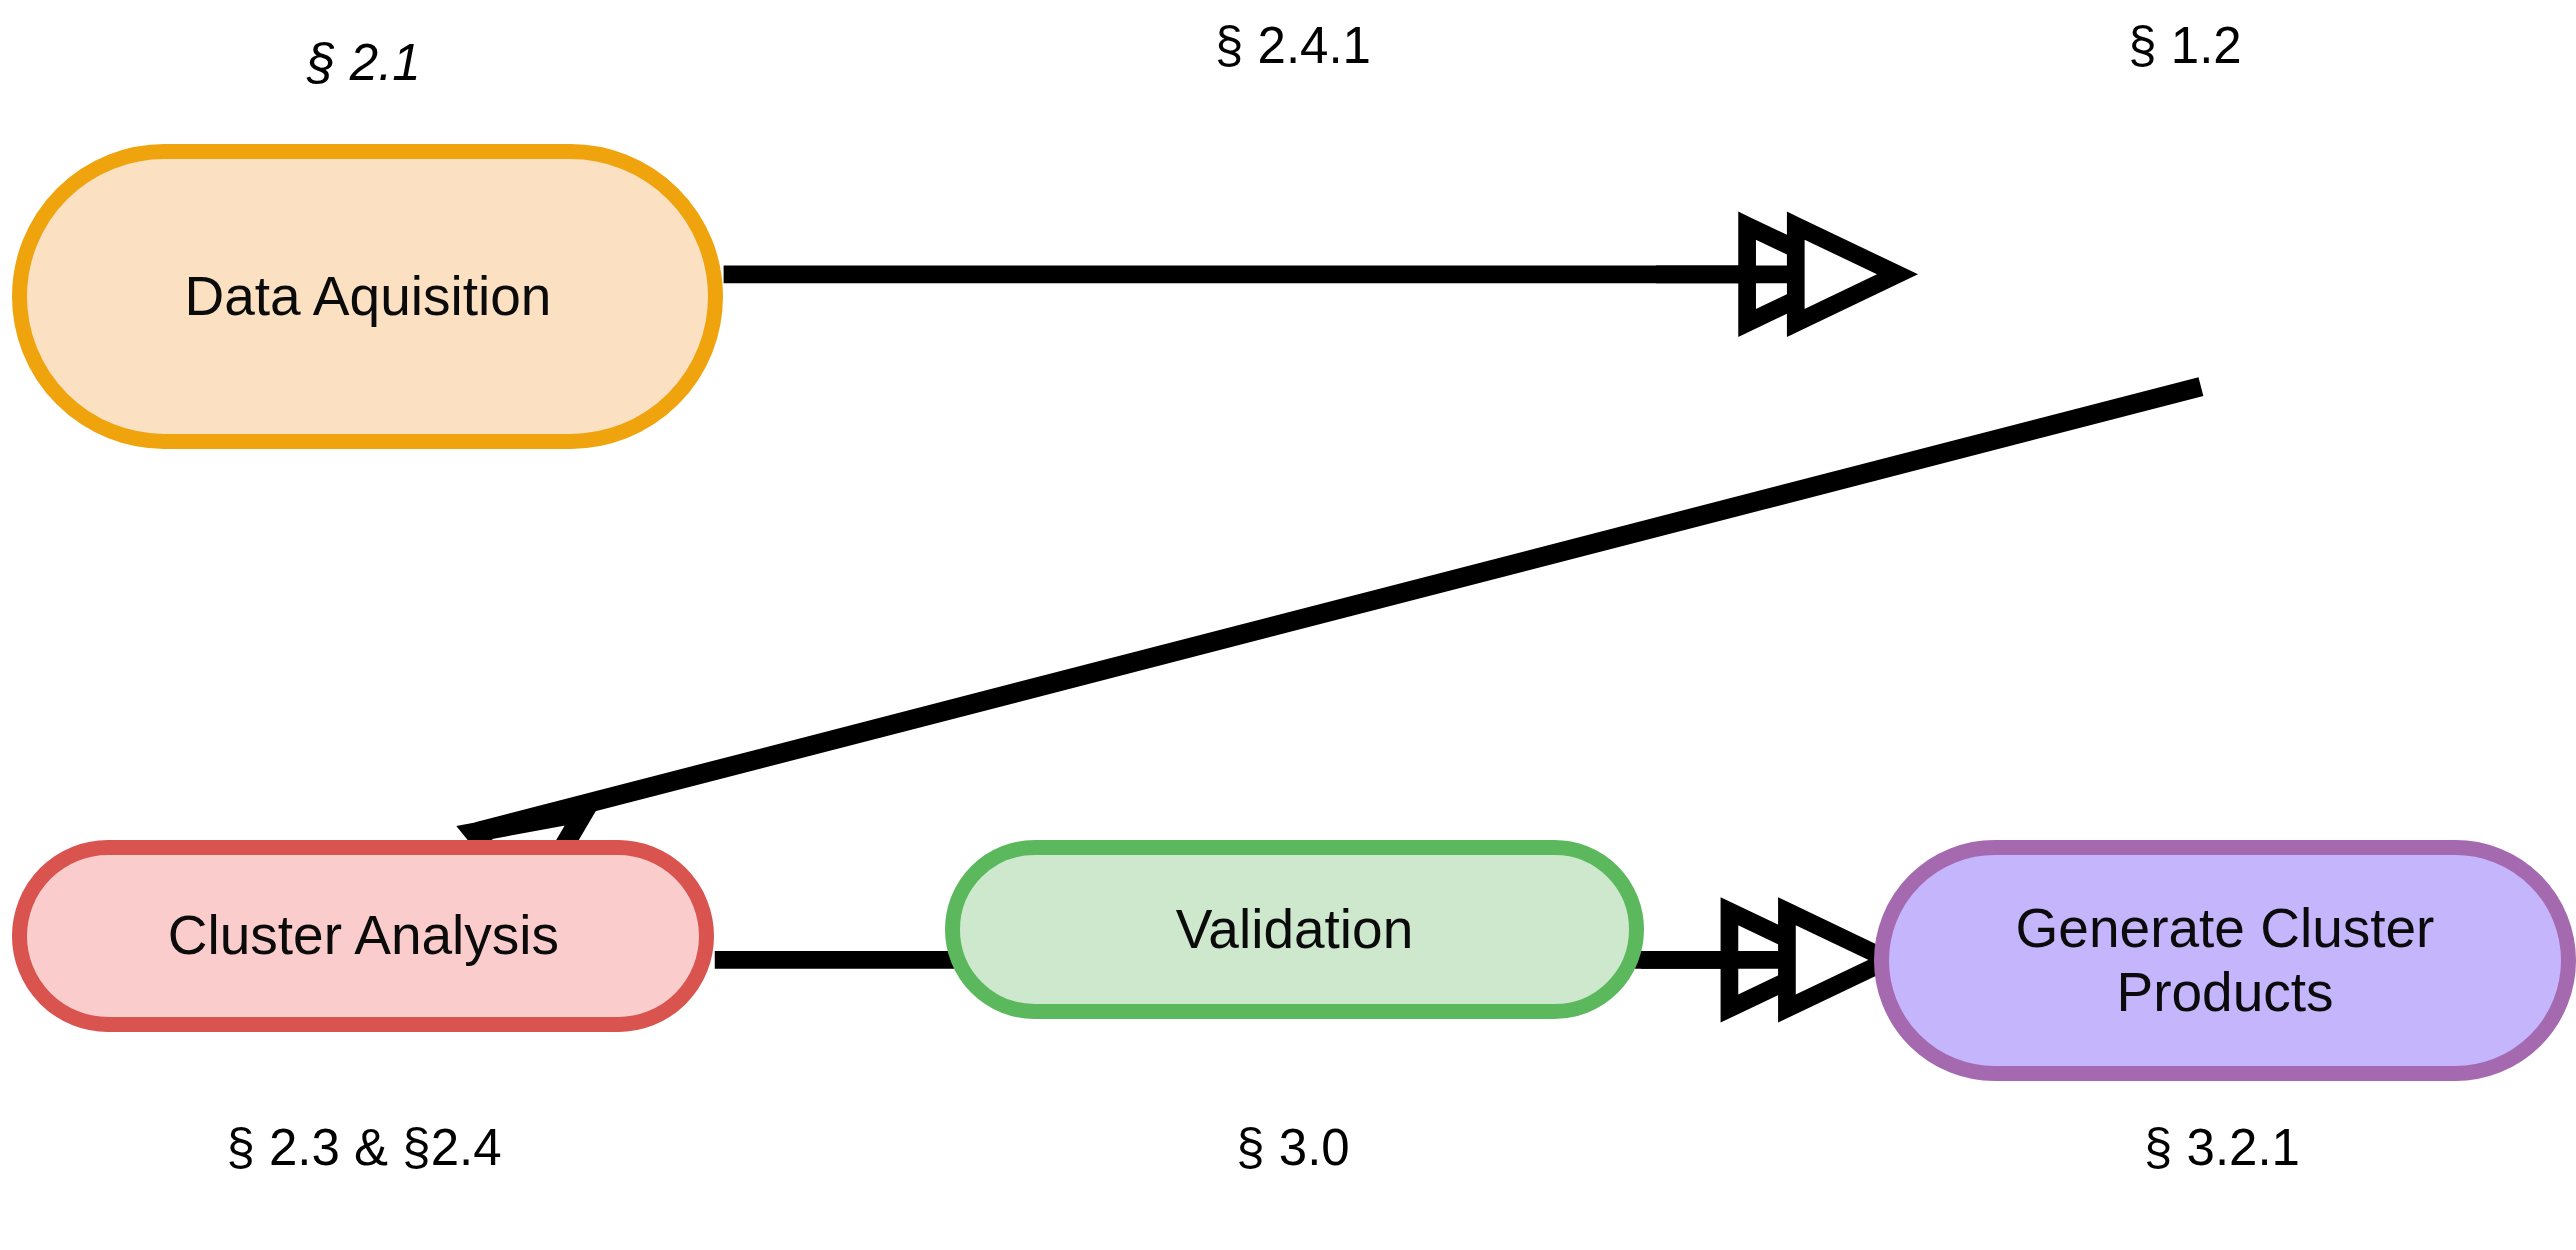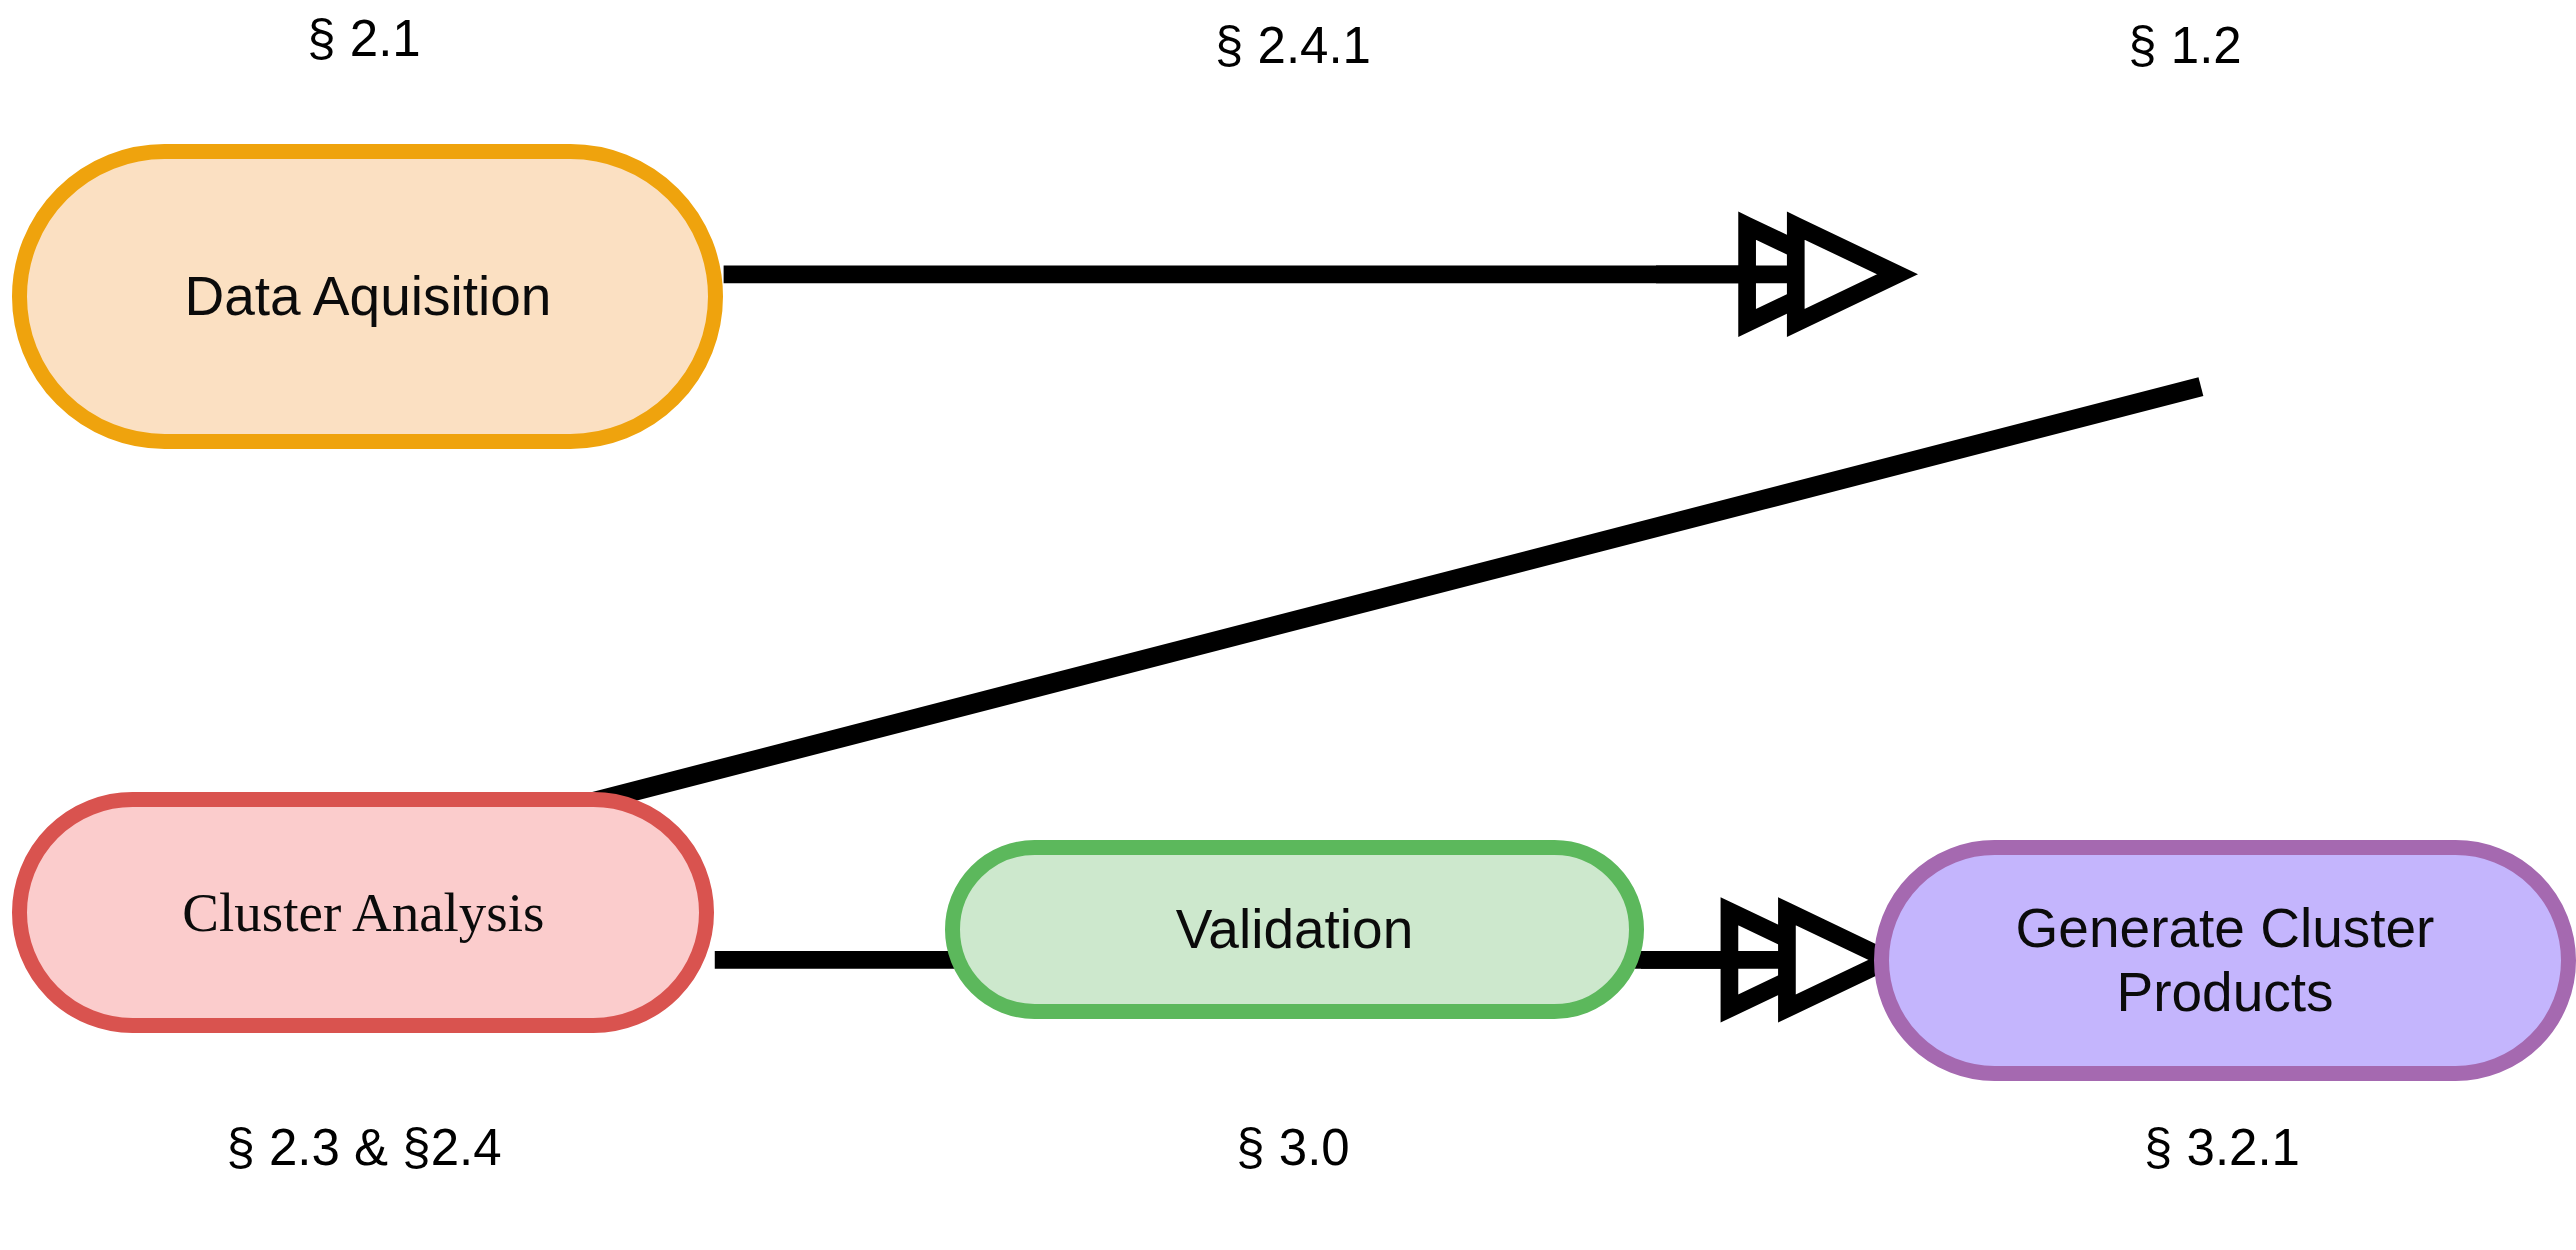--- a/index.html
+++ b/index.html
@@ -93,33 +93,33 @@
       <line x1="808" y1="1085" x2="1955" y2="1085" stroke="#000000" stroke-width="20"></line>
       <polygon points="1955,1030 2070,1085 1955,1140" fill="#ffffff" stroke="#000000" stroke-width="20" stroke-linejoin="miter"></polygon>
     </g>
 
     <g>
       <line x1="1855" y1="1085" x2="2020" y2="1085" stroke="#000000" stroke-width="20"></line>
       <polygon points="2020,1030 2135,1085 2020,1140" fill="#ffffff" stroke="#000000" stroke-width="20" stroke-linejoin="miter"></polygon>
     </g>
   </svg>
 
-  <div class="section-label" style="left:364px; top:13px;">§ 2.1</div>
+  <div class="section-label" style="left:364px; top:37px;font-style:italic;">§ 2.1</div>
 
   <div class="section-label" style="left:1293px; top:19.5px;text-align:center;">§ 2.4.1</div>
 
   <div class="section-label" style="left:2185px; top:19.5px;">§ 1.2</div>
 
   <div class="node orange" style="left:12.4px; top:144px; width:711px; height:305px;">
     <span class="node-text">Data Aquisition</span>
   </div>
 
 
 
-  <div class="node red" style="left:12.4px; top:792px; width:702px; height:241px;font-family:Liberation Serif, serif;">
+  <div class="node red" style="left:12.4px; top:840px; width:702px; height:192px;">
     <span class="node-text">Cluster Analysis</span>
   </div>
 
   <div class="node green" style="left:945px; top:840px; width:699px; height:179px;">
     <span class="node-text">Validation</span>
   </div>
 
   <div class="node purple" style="left:1874px; top:840px; width:702px; height:241px;">
     <span class="node-text">Generate Cluster
 Products</span>

